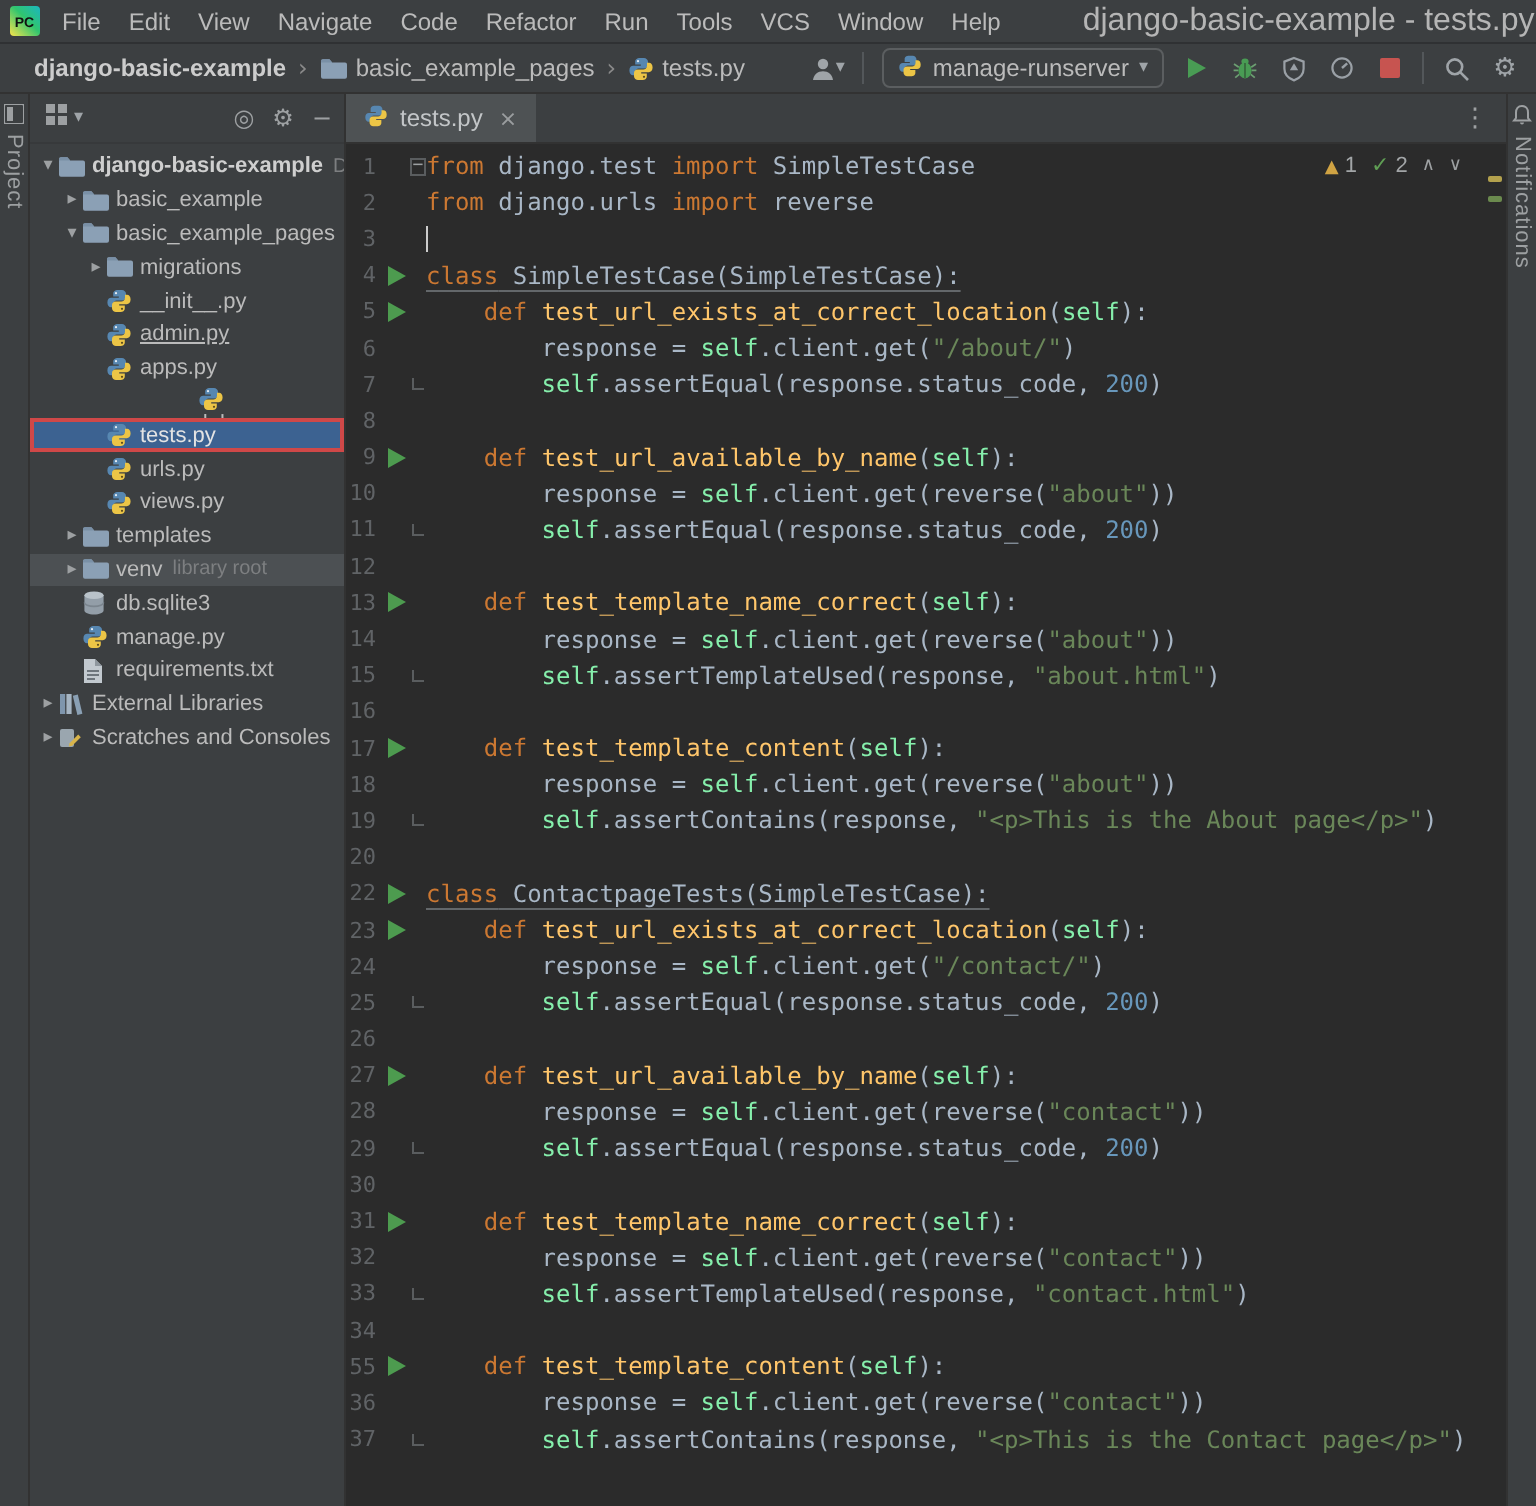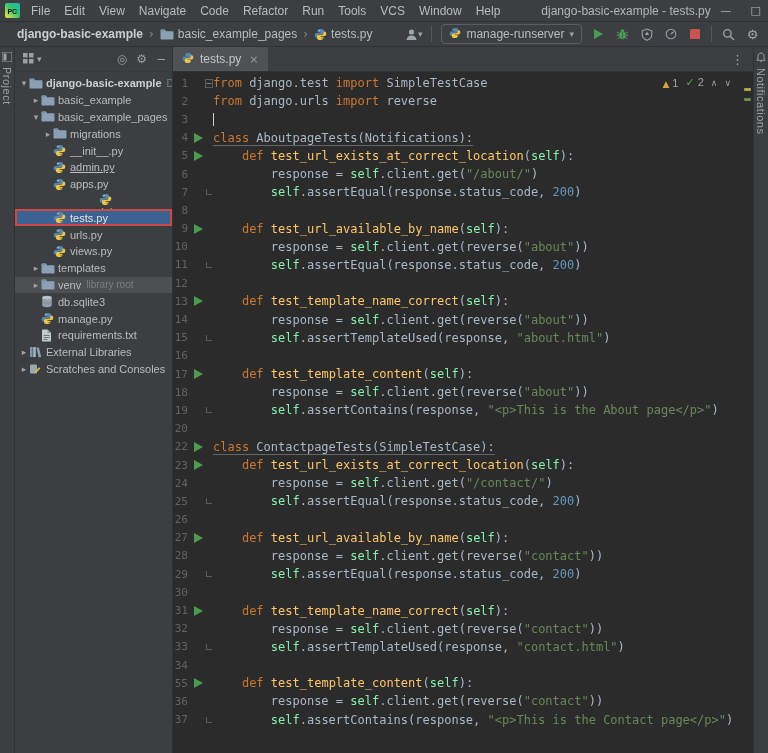--- a/index.html
+++ b/index.html
@@ -6,21 +6,21 @@
   html,body{width:768px;height:753px;overflow:hidden;background:#2b2b2b;
     font-family:"Liberation Sans",sans-serif;}
   .window{width:768px;height:753px;display:flex;flex-direction:column;background:#3c3f41;color:#bbbbbb;}
 
   
   .titlebar{height:22px;flex:none;display:flex;align-items:center;background:#3c3f41;
     border-bottom:1px solid #2f3133;padding-left:5px;}
   .app-icon{width:15px;height:15px;margin-right:4px;display:inline-flex;}
   .menus{display:flex;align-items:flex-end;}
   .menu-item{padding:0 7px;font-size:12px;color:#bbbbbb;cursor:default;}
-  .win-title{margin-left:34px;font-size:12px;color:#b5b5b5;white-space:nowrap;}
+  .win-title{margin-left:34px;font-size:16px;color:#b5b5b5;white-space:nowrap;}
   .win-controls{margin-left:auto;display:flex;height:100%;}
   .win-btn{width:30px;height:100%;display:flex;align-items:center;justify-content:center;
     font-size:11px;color:#b5b5b5;font-family:"DejaVu Sans",sans-serif;}
 
   
   .toolbar{height:25px;flex:none;display:flex;align-items:center;background:#3c3f41;
     border-bottom:1px solid #323232;padding:0 8px 0 17px;}
   .breadcrumbs{display:flex;align-items:center;min-width:0;}
   .crumb{font-size:12px;color:#bbbbbb;white-space:nowrap;}
   .crumb.first{font-weight:bold;color:#cccccc;}
@@ -499,21 +499,21 @@
               <span class="ct"><span class="caret"></span></span>
             </div>
             <div class="cl u">
               <span class="ln">4</span>
               <span class="runcol">
                 <svg width="9" height="10" viewBox="0 0 9 10">
                   <path d="M0 0 L9 5 L0 10z" fill="#4d9b4f"></path>
                 </svg>
               </span>
               <span class="foldcol"></span>
-              <span class="ct"><span class="tok-k">class</span><span class="tok-p"> AboutpageTests(Notifications):</span></span>
+              <span class="ct"><span class="tok-k">class</span><span class="tok-p"> SimpleTestCase(SimpleTestCase):</span></span>
             </div>
             <div class="cl">
               <span class="ln">5</span>
               <span class="runcol">
                 <svg width="9" height="10" viewBox="0 0 9 10">
                   <path d="M0 0 L9 5 L0 10z" fill="#4d9b4f"></path>
                 </svg>
               </span>
               <span class="foldcol"></span>
               <span class="ct"><span class="tok-p">    </span><span class="tok-k">def</span><span class="tok-p"> </span><span class="tok-f">test_url_exists_at_correct_location</span><span class="tok-p">(</span><span class="tok-sf">self</span><span class="tok-p">):</span></span>

